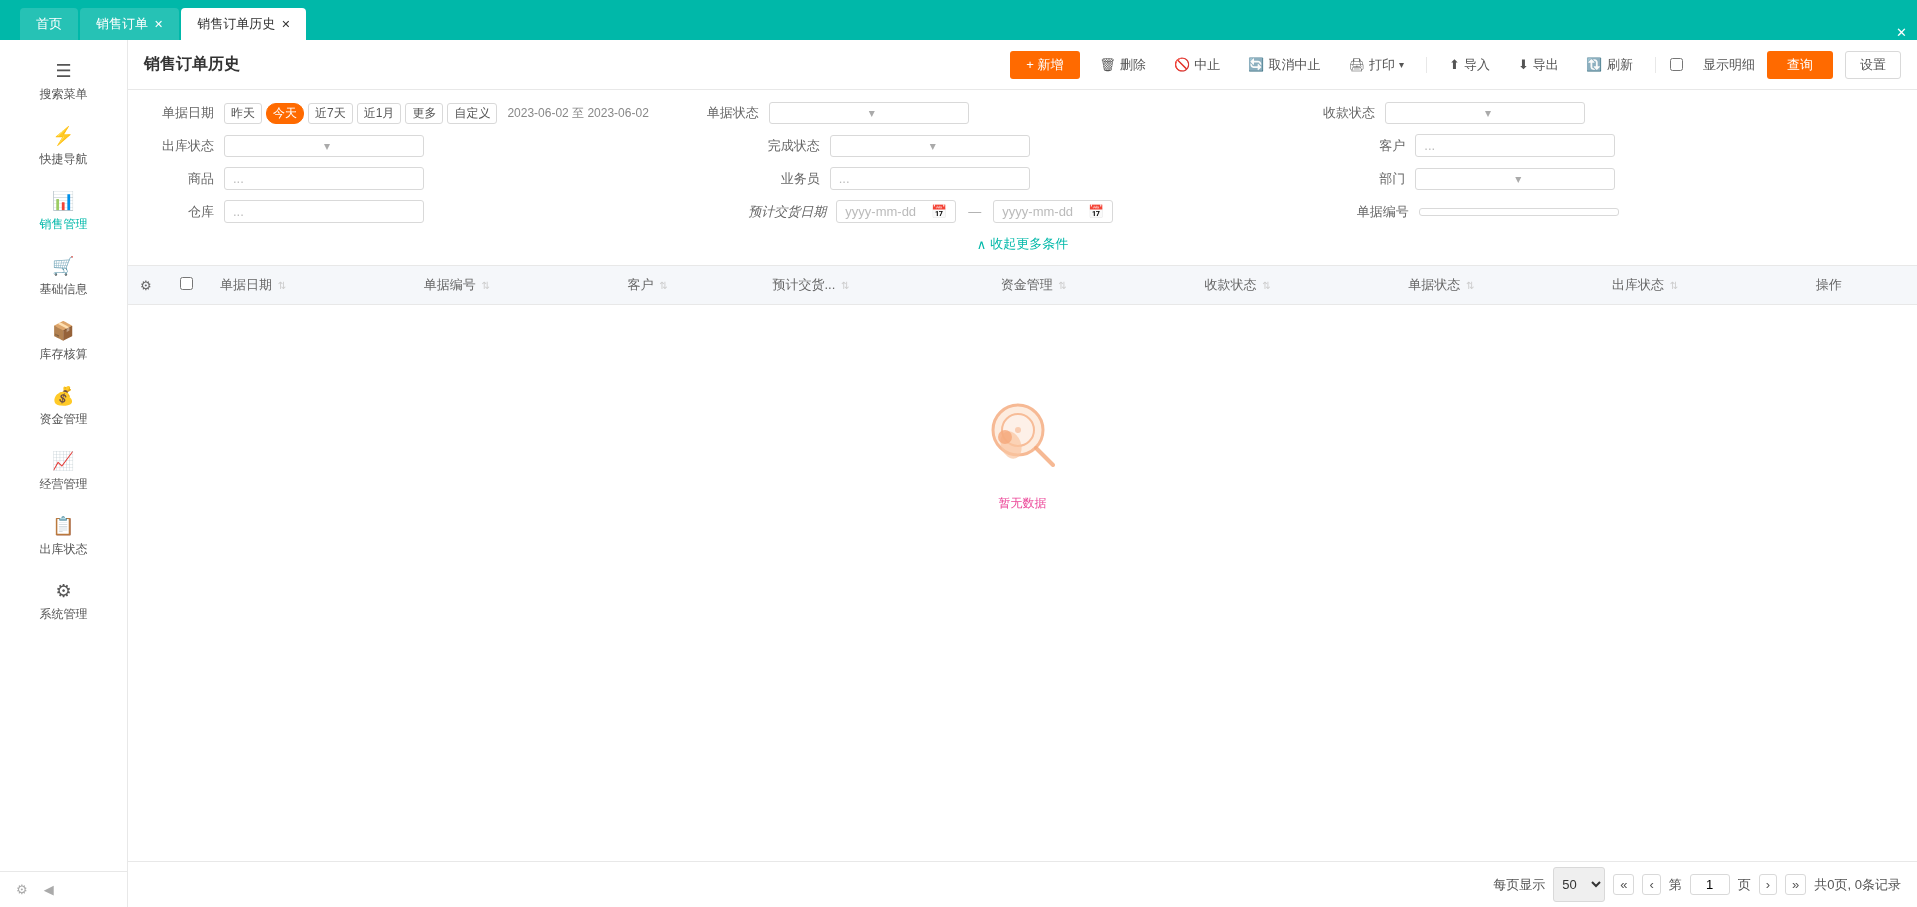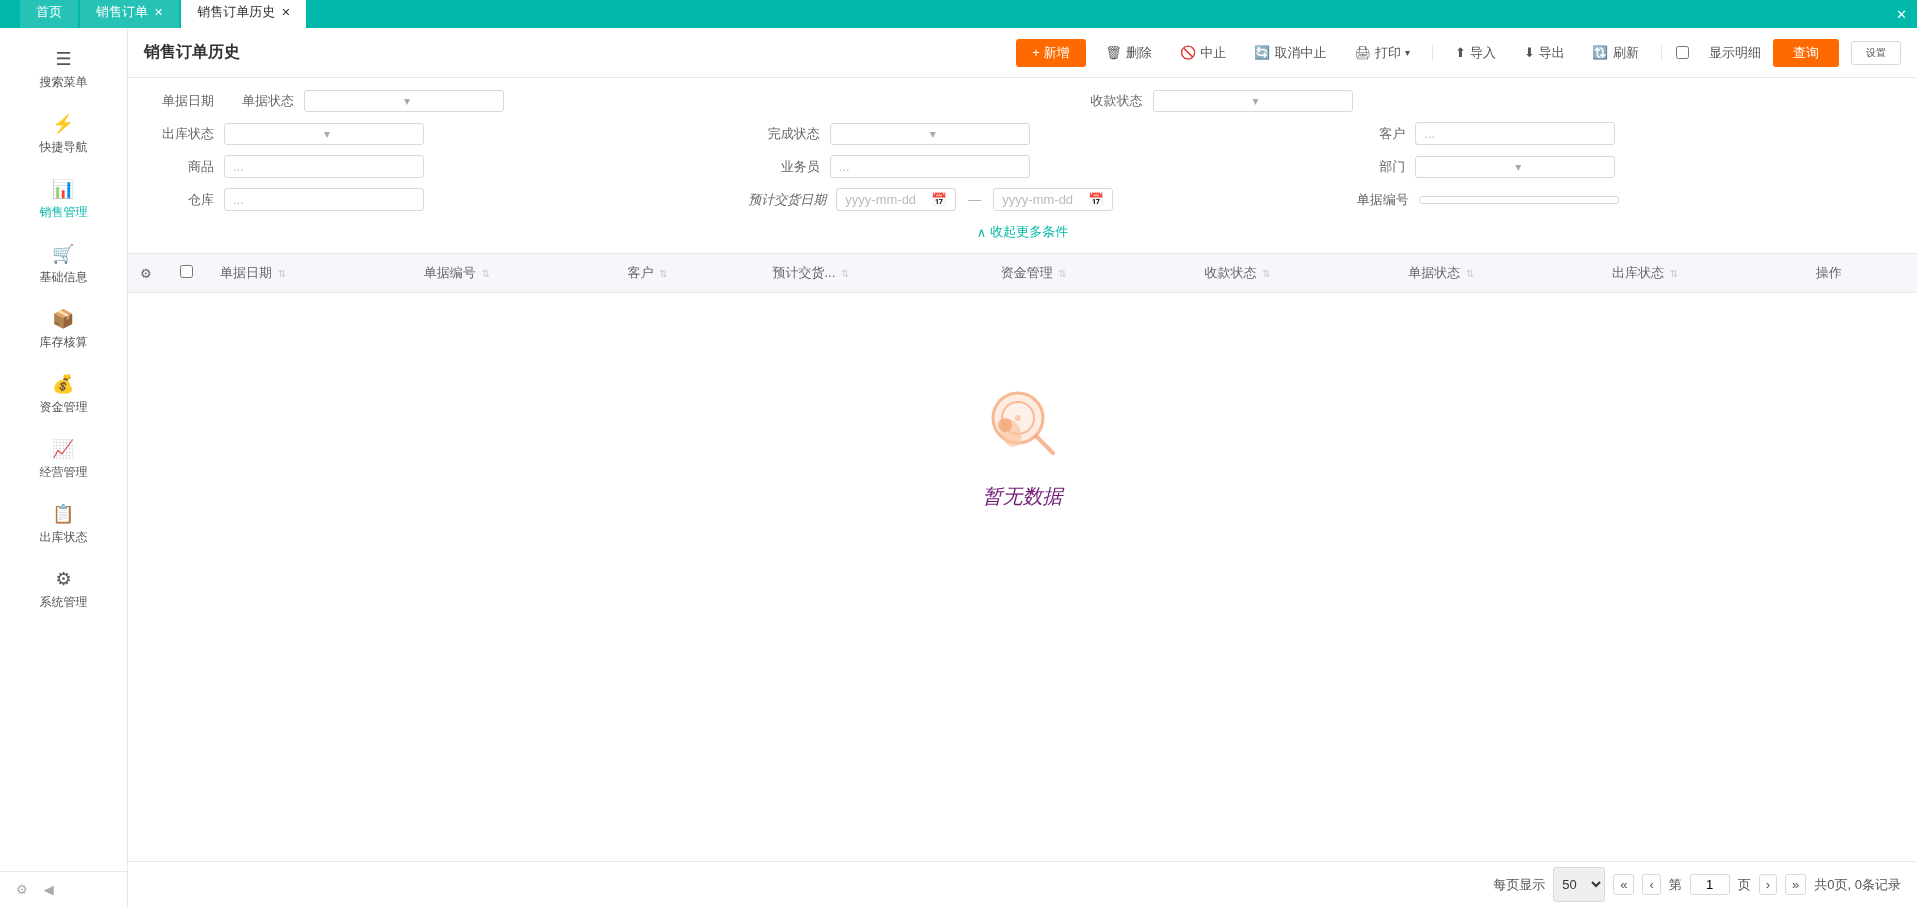--- a/index.html
+++ b/index.html
@@ -1,19 +1,19 @@
 <!DOCTYPE html>
 <html><head>
   <meta charset="utf-8">
   <style>
     * { box-sizing: border-box; margin: 0; padding: 0; font-family: 'Microsoft YaHei', Arial, sans-serif; font-size: 13px; }
     body { display: flex; flex-direction: column; height: 907px; width: 1917px; overflow: hidden; background: #f5f5f5; }
 
     
-    .topbar { height: 28px; background: #00b8a9; display: flex; align-items: center; padding: 0 0 0 10px; }
+    .topbar { height: 40px; background: #00b8a9; display: flex; align-items: flex-end; padding: 0 0 0 10px; }
     .topbar-tabs { display: flex; align-items: flex-end; height: 100%; gap: 2px; margin-left: 10px; }
     .tab { height: 32px; padding: 0 16px; display: flex; align-items: center; gap: 6px; cursor: pointer; border-radius: 4px 4px 0 0; font-size: 13px; color: #fff; background: rgba(255,255,255,0.15); }
     .tab.active { background: #fff; color: #333; }
     .tab-close { font-size: 11px; color: inherit; cursor: pointer; }
     .topbar-right { margin-left: auto; display: flex; align-items: center; gap: 8px; padding-right: 10px; color: #fff; font-size: 13px; }
     .topbar-right span { cursor: pointer; }
 
     
     .main-layout { display: flex; flex: 1; overflow: hidden; }
 
@@ -27,21 +27,21 @@
 
     
     .content { flex: 1; display: flex; flex-direction: column; overflow: hidden; }
 
     
     .page-header { height: 50px; background: #fff; display: flex; align-items: center; padding: 0 16px; border-bottom: 1px solid #e8e8e8; }
     .page-title { font-size: 16px; font-weight: bold; color: #333; flex: 1; }
     .toolbar { display: flex; align-items: center; gap: 12px; }
     .toolbar-btn { display: flex; align-items: center; gap: 4px; cursor: pointer; color: #555; font-size: 13px; padding: 4px 8px; border-radius: 3px; }
     .btn-primary { background: #ff6a00; color: #fff; border: none; border-radius: 3px; padding: 5px 16px; cursor: pointer; font-size: 13px; }
-    .btn-secondary { background: #fff; color: #555; border: 1px solid #d9d9d9; border-radius: 3px; padding: 4px 14px; cursor: pointer; font-size: 10px; }
+    .btn-secondary { background: #fff; color: #555; border: 1px solid #d9d9d9; border-radius: 3px; padding: 4px 14px; cursor: pointer; font-size: 13px; }
     .checkbox-label { display: flex; align-items: center; gap: 20px; font-size: 13px; color: #555; cursor: pointer; }
 
     
     .filter-area { background: #fff; padding: 12px 16px 8px; border-bottom: 1px solid #e8e8e8; }
     .filter-row { display: flex; align-items: center; margin-bottom: 10px; gap: 0; }
     .filter-label { width: 80px; color: #666; text-align: right; padding-right: 10px; flex-shrink: 0; font-size: 13px; }
     .filter-field { flex: 1; display: flex; align-items: center; gap: 6px; }
     .date-quick-btns { display: flex; gap: 4px; align-items: center; }
     .date-quick-btn { padding: 1px 6px; border: 1px solid #d9d9d9; border-radius: 3px; cursor: pointer; font-size: 12px; color: #555; background: #fff; }
     .date-quick-btn.active { background: #ff6a00; color: #fff; border-color: #ff6a00; border-radius: 10px; }
@@ -57,21 +57,21 @@
     
     .table-area { flex: 1; overflow: auto; background: #fff; }
     .data-table { width: 100%; border-collapse: collapse; }
     .data-table thead tr { background: #f5f7fa; border-bottom: 1px solid #e8e8e8; }
     .data-table th { padding: 10px 12px; text-align: left; color: #666; font-weight: normal; border-bottom: 1px solid #e8e8e8; white-space: nowrap; font-size: 13px; }
     .data-table th .sort-icon { color: #ccc; font-size: 10px; margin-left: 2px; }
     .data-table td { padding: 10px 12px; border-bottom: 1px solid #f0f0f0; }
     .th-setting { width: 40px; text-align: center; }
     .th-check { width: 40px; text-align: center; }
     .empty-state { display: flex; flex-direction: column; align-items: center; justify-content: center; padding: 80px 0; }
-    .empty-text { color: #701a75; font-size: 20px; font-style: italic; }
+    .empty-text { color: #ec4899; font-size: 12px; }
 
     
     .footer { height: 46px; background: #fff; border-top: 1px solid #e8e8e8; display: flex; align-items: center; justify-content: flex-end; padding: 0 16px; gap: 8px; font-size: 13px; color: #555; }
     .page-size-select { border: 1px solid #d9d9d9; border-radius: 3px; padding: 8px 4px; color: #333; }
     .page-nav-btn { border: 1px solid #d9d9d9; border-radius: 3px; padding: 2px 6px; cursor: pointer; background: #fff; color: #555; }
     .page-num-input { border: 1px solid #d9d9d9; border-radius: 3px; padding: 2px 6px; width: 40px; text-align: center; }
 
     .divider-v { width: 1px; height: 16px; background: #e8e8e8; margin: 0 2px; }
 
     
@@ -187,20 +187,31 @@
         </label>
         <button class="btn-primary" style="padding:5px 20px;">查询</button>
         <button class="btn-secondary">设置</button>
       </div>
     </div>
 
     <div class="filter-area">
 
       <div class="filter-row">
         <span class="filter-label">单据日期</span>
+        <div class="filter-field" style="flex:0 0 auto; margin-right:40px;">
+          <div class="date-quick-btns">
+            <button class="date-quick-btn">昨天</button>
+            <button class="date-quick-btn active">今天</button>
+            <button class="date-quick-btn">近7天</button>
+            <button class="date-quick-btn">近1月</button>
+            <button class="date-quick-btn">更多</button>
+            <button class="date-quick-btn">自定义</button>
+          </div>
+          <span class="date-range">2023-06-02 至 2023-06-02</span>
+        </div>
         <span class="filter-label">单据状态</span>
         <div class="filter-field">
           <div class="select-field" style="width:200px;">
             <span></span>
             <span class="arrow">▾</span>
           </div>
         </div>
         <span class="filter-label" style="margin-left:20px;">收款状态</span>
         <div class="filter-field">
           <div class="select-field" style="width:200px;">

